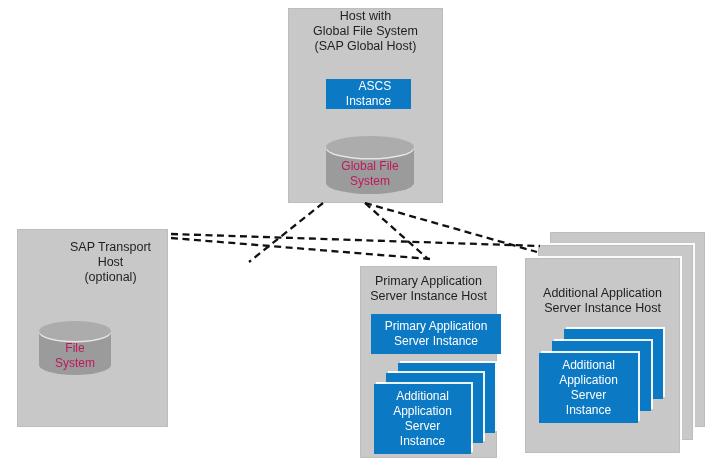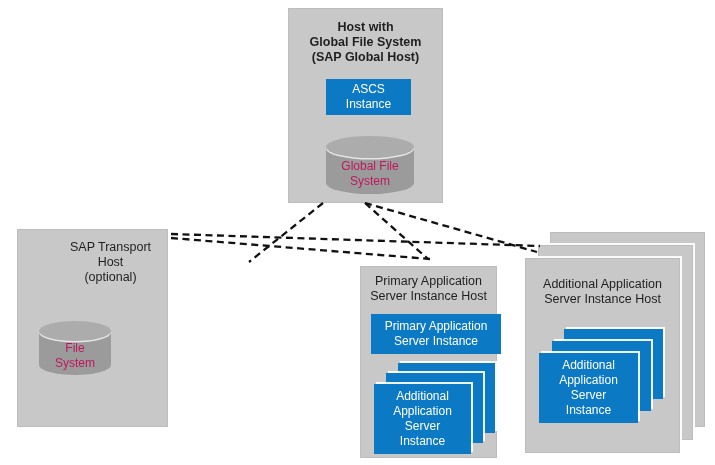--- a/index.html
+++ b/index.html
@@ -50,24 +50,24 @@
   #conn-svg{position:absolute;left:0;top:0;z-index:6;pointer-events:none;}
   .conn{stroke:var(--line-color,#111111);stroke-width:2.3;stroke-dasharray:7 4.5;fill:none;}
   .z2{z-index:2;}
 </style>
 </head>
 <body>
 
 <div class="canvas">
 
   <div class="host" style="left:288px;top:8px;width:155px;height:195px;">
-    <div class="host-title" style="padding-top:11px;font-weight:bold;">Host with
+    <div class="host-title" style="padding-top:0;">Host with
 Global File System
 (SAP Global Host)</div>
-    <div class="blue-box" style="left:37px;top:70px;width:85px;height:36px;">ASCS
+    <div class="blue-box" style="left:37px;top:70px;width:85px;height:30px;text-align:right;">ASCS
 Instance</div>
     <div class="cyl cyl-88" style="left:37px;top:127px;width:88px;height:58px;">
       <div class="cyl-top"></div>
       <div class="cyl-body"></div>
       <div class="cyl-label">Global File
 System</div>
     </div>
   </div>
 
   <div class="host" style="left:17px;top:229px;width:151px;height:198px;padding-left:36px;">
@@ -92,21 +92,21 @@
     <div class="blue-box stack-sep" style="left:25px;top:106px;width:97px;height:70px;"></div>
     <div class="blue-box stack-sep" style="left:13px;top:117px;width:97px;height:70px;">Additional
 Application
 Server
 Instance</div>
   </div>
 
   <div class="host stack-sep" style="left:550px;top:232px;width:155px;height:195px;"></div>
   <div class="host stack-sep" style="left:538px;top:245px;width:155px;height:195px;"></div>
   <div class="host stack-sep z2" style="left:525px;top:258px;width:155px;height:195px;">
-    <div class="host-title" style="padding-top:18px;">Additional Application
+    <div class="host-title" style="padding-top:27px;">Additional Application
 Server Instance Host</div>
     <div class="blue-box stack-sep" style="left:38px;top:70px;width:99px;height:70px;"></div>
     <div class="blue-box stack-sep" style="left:26px;top:82px;width:99px;height:70px;"></div>
     <div class="blue-box stack-sep" style="left:13px;top:94px;width:99px;height:70px;">Additional
 Application
 Server
 Instance</div>
   </div>
 
   <svg id="conn-svg" width="715" height="465" viewBox="0 0 715 465">

